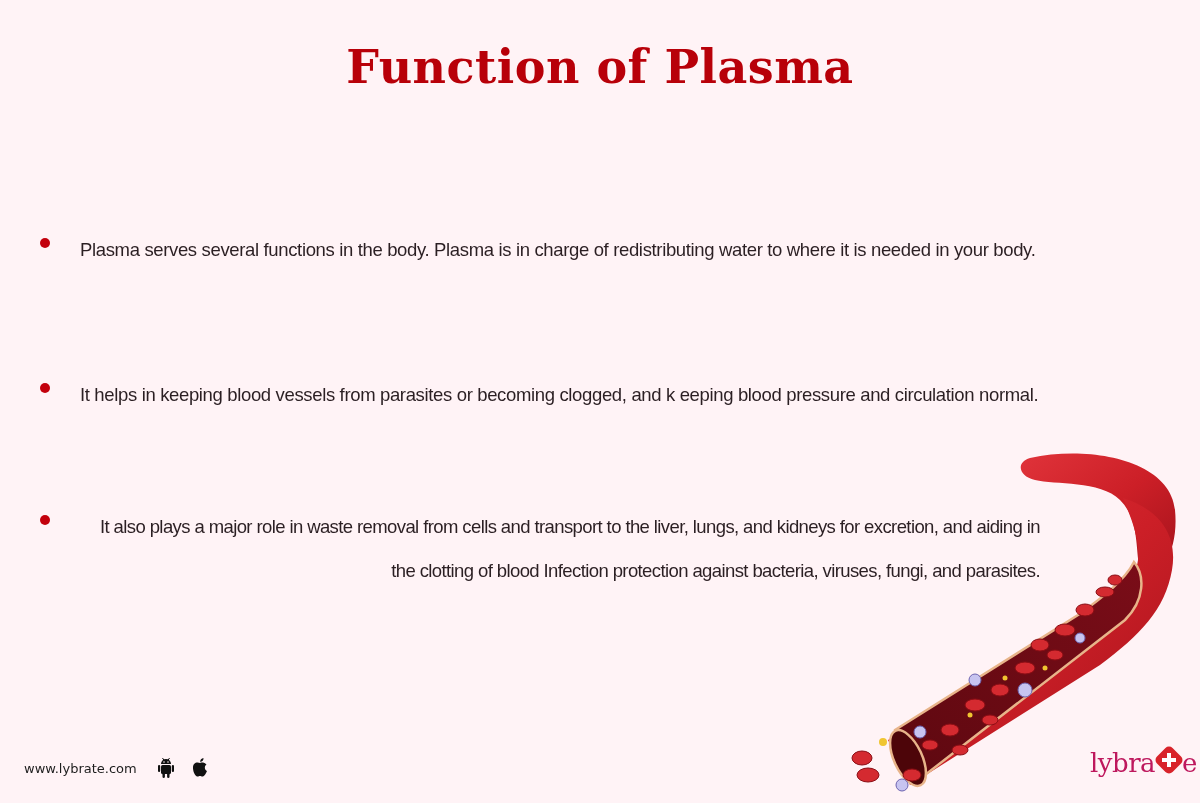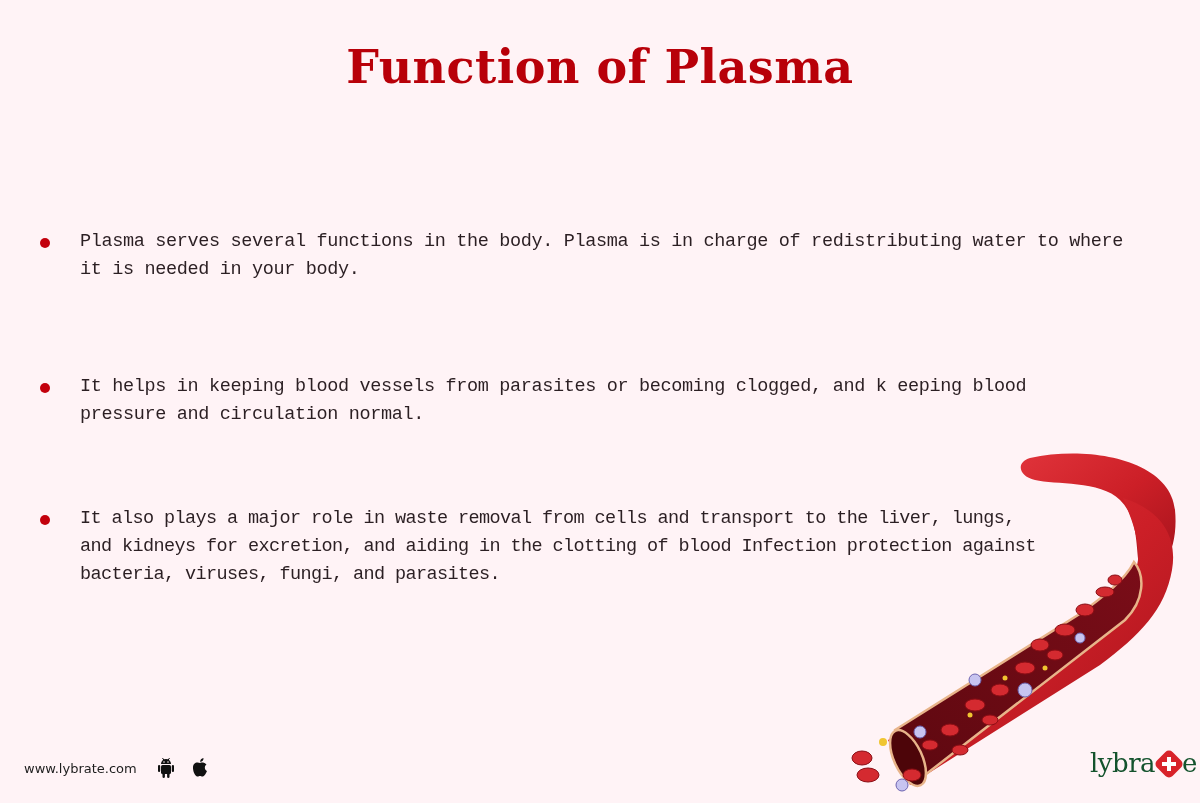--- a/index.html
+++ b/index.html
@@ -31,29 +31,29 @@
     }
     .bullet-dot {
       width: 10px; height: 10px;
       border-radius: 50%;
       background: #c3000c;
       margin-top: 10px;
       flex: 0 0 10px;
     }
     .bullet-text {
       margin-left: 30px;
-      font-family: Liberation Mono, monospace;
+      font-family: Liberation Sans, sans-serif;
       font-size: 18.5px;
-      line-height: 28px;
+      line-height: 44px;
       color: #2b1f23;
       letter-spacing: -0.35px;
     }
     .bullet-1 { top: 228px; width: 1090px; }
     .bullet-2 { top: 373px; width: 1060px; }
-    .bullet-3 { top: 505px; width: 1000px; }
+    .bullet-3 { top: 505px; width: 1000px; text-align: right; }
     .bullet-3 .bullet-text { letter-spacing: -0.6px; }
 
     .vessel-illustration {
       position: absolute;
       left: 840px; top: 440px;
       width: 360px; height: 360px;
     }
 
     .footer-left {
       position: absolute;
@@ -65,24 +65,24 @@
       font-family: "DejaVu Sans", "Liberation Sans", sans-serif;
       font-size: 13px;
       color: #1d1d1d;
       margin-right: 4px;
     }
     .store-icon { width: 18px; height: 22px; display: inline-block; }
 
     .brand-logo {
       position: absolute;
       left: 1090px; top: 748px;
-      display: flex; align-items: center;
+      display: flex; 
       font-family: "DejaVu Serif", serif;
       font-size: 26px;
-      color: #14532d;
+      color: #be185d;
       letter-spacing: -0.5px;
     }
     .brand-cross {
       width: 22px; height: 22px;
       background: #d8232a;
       border-radius: 5px;
       transform: rotate(45deg);
       position: relative;
       margin: 0 2px 0 3px;
       top: 1px;

